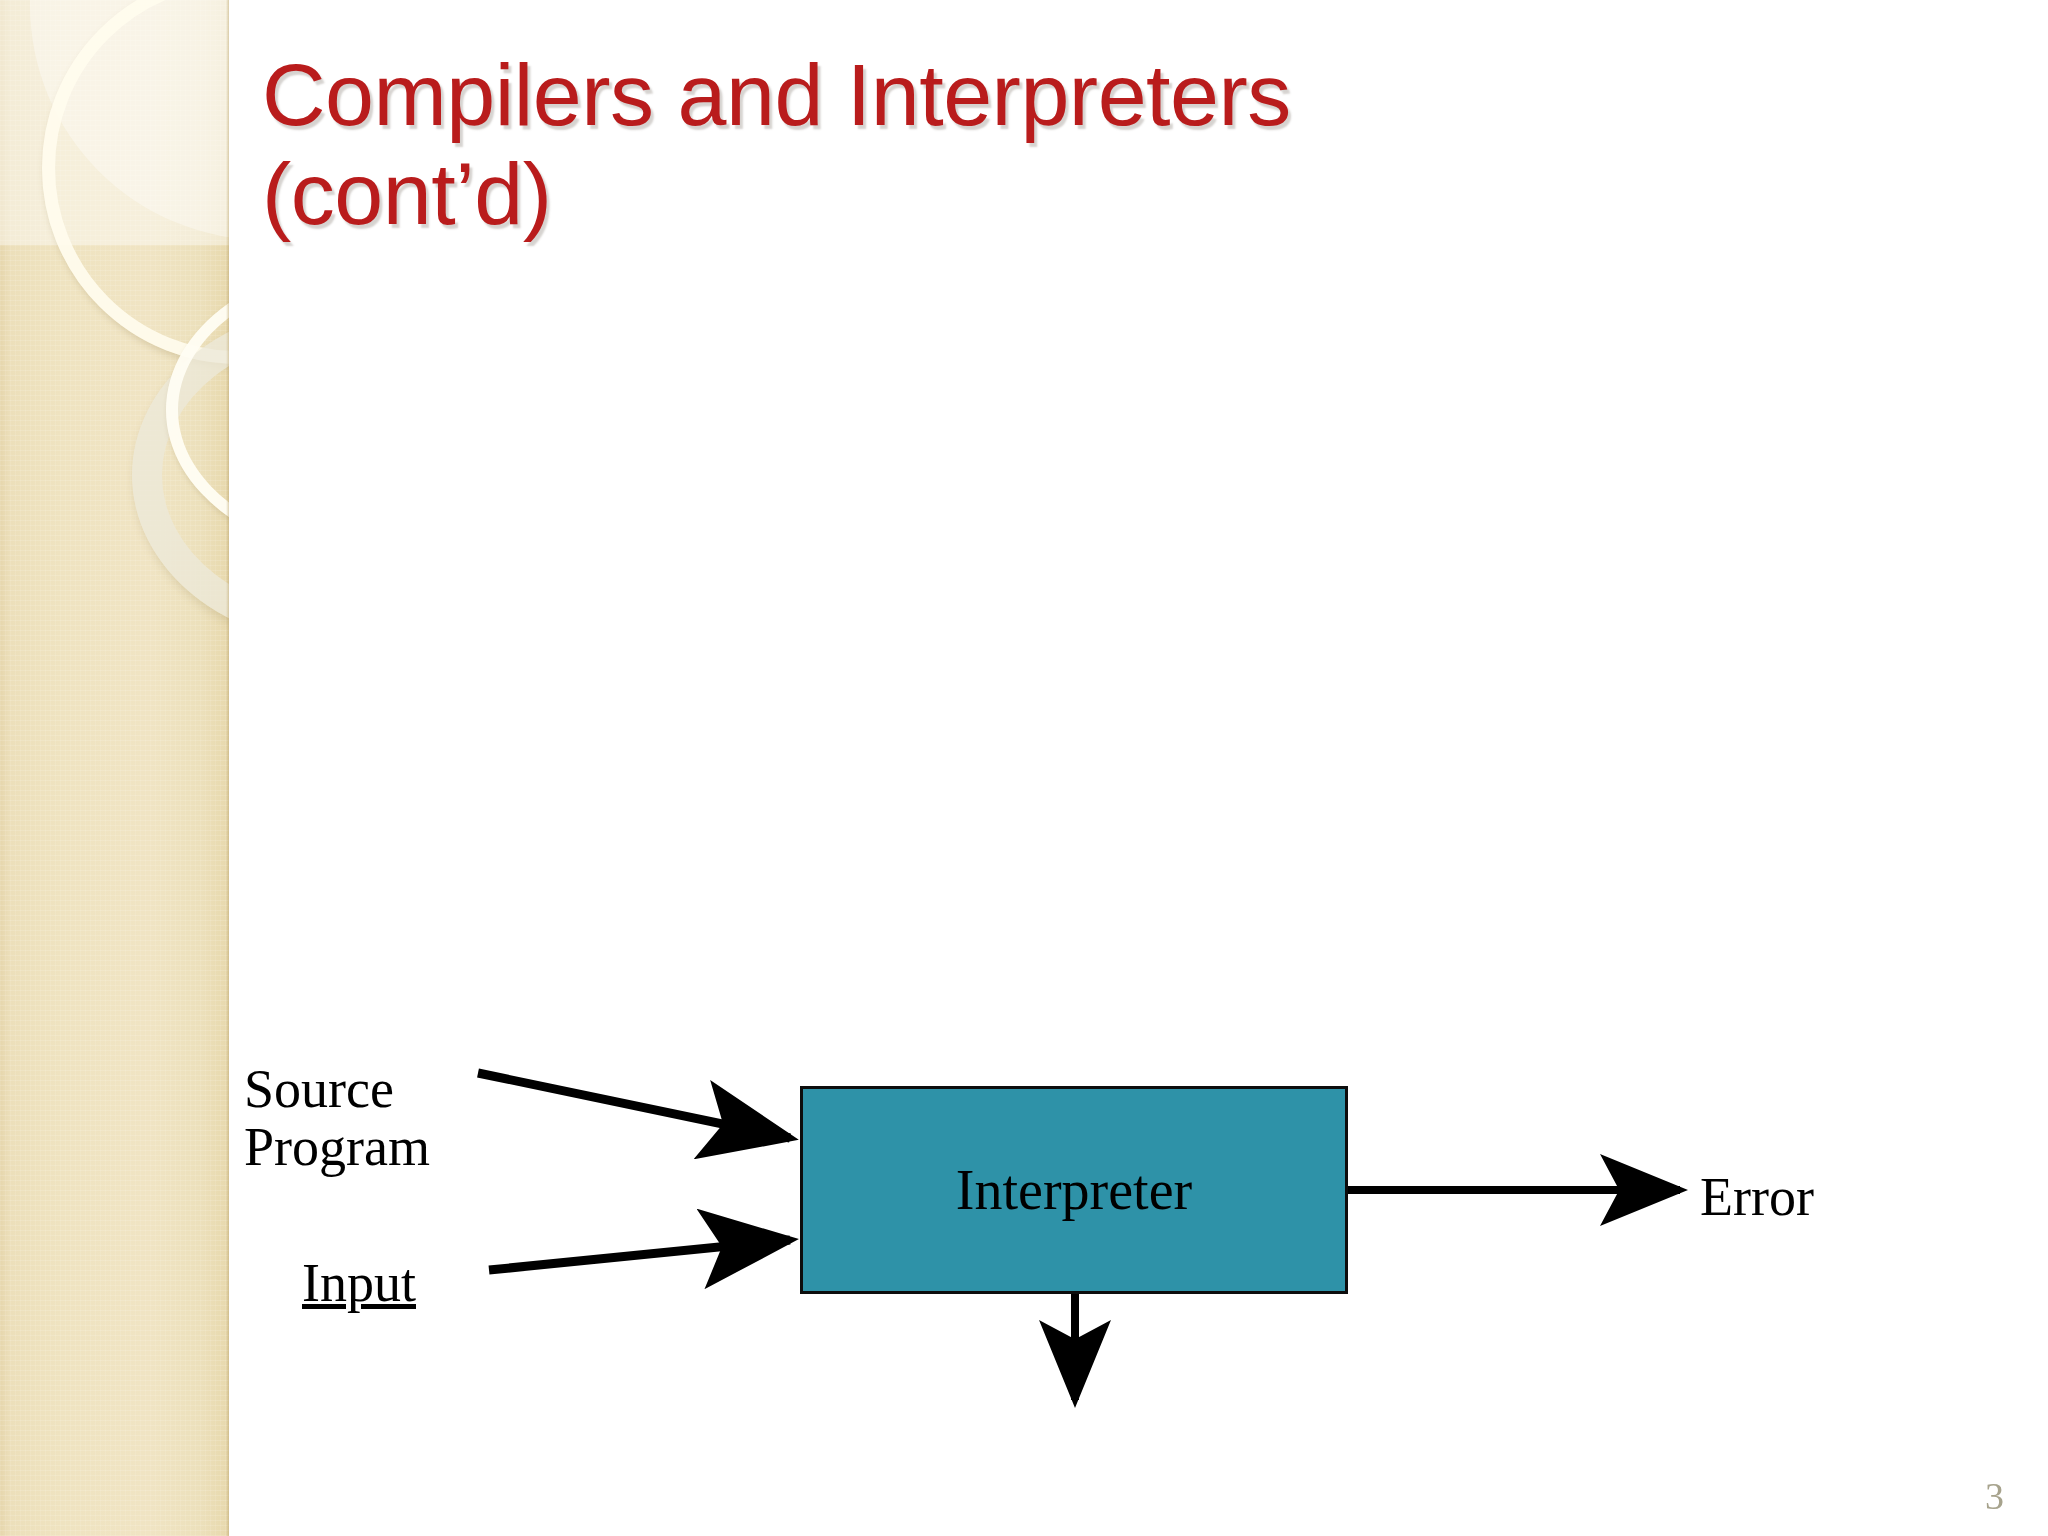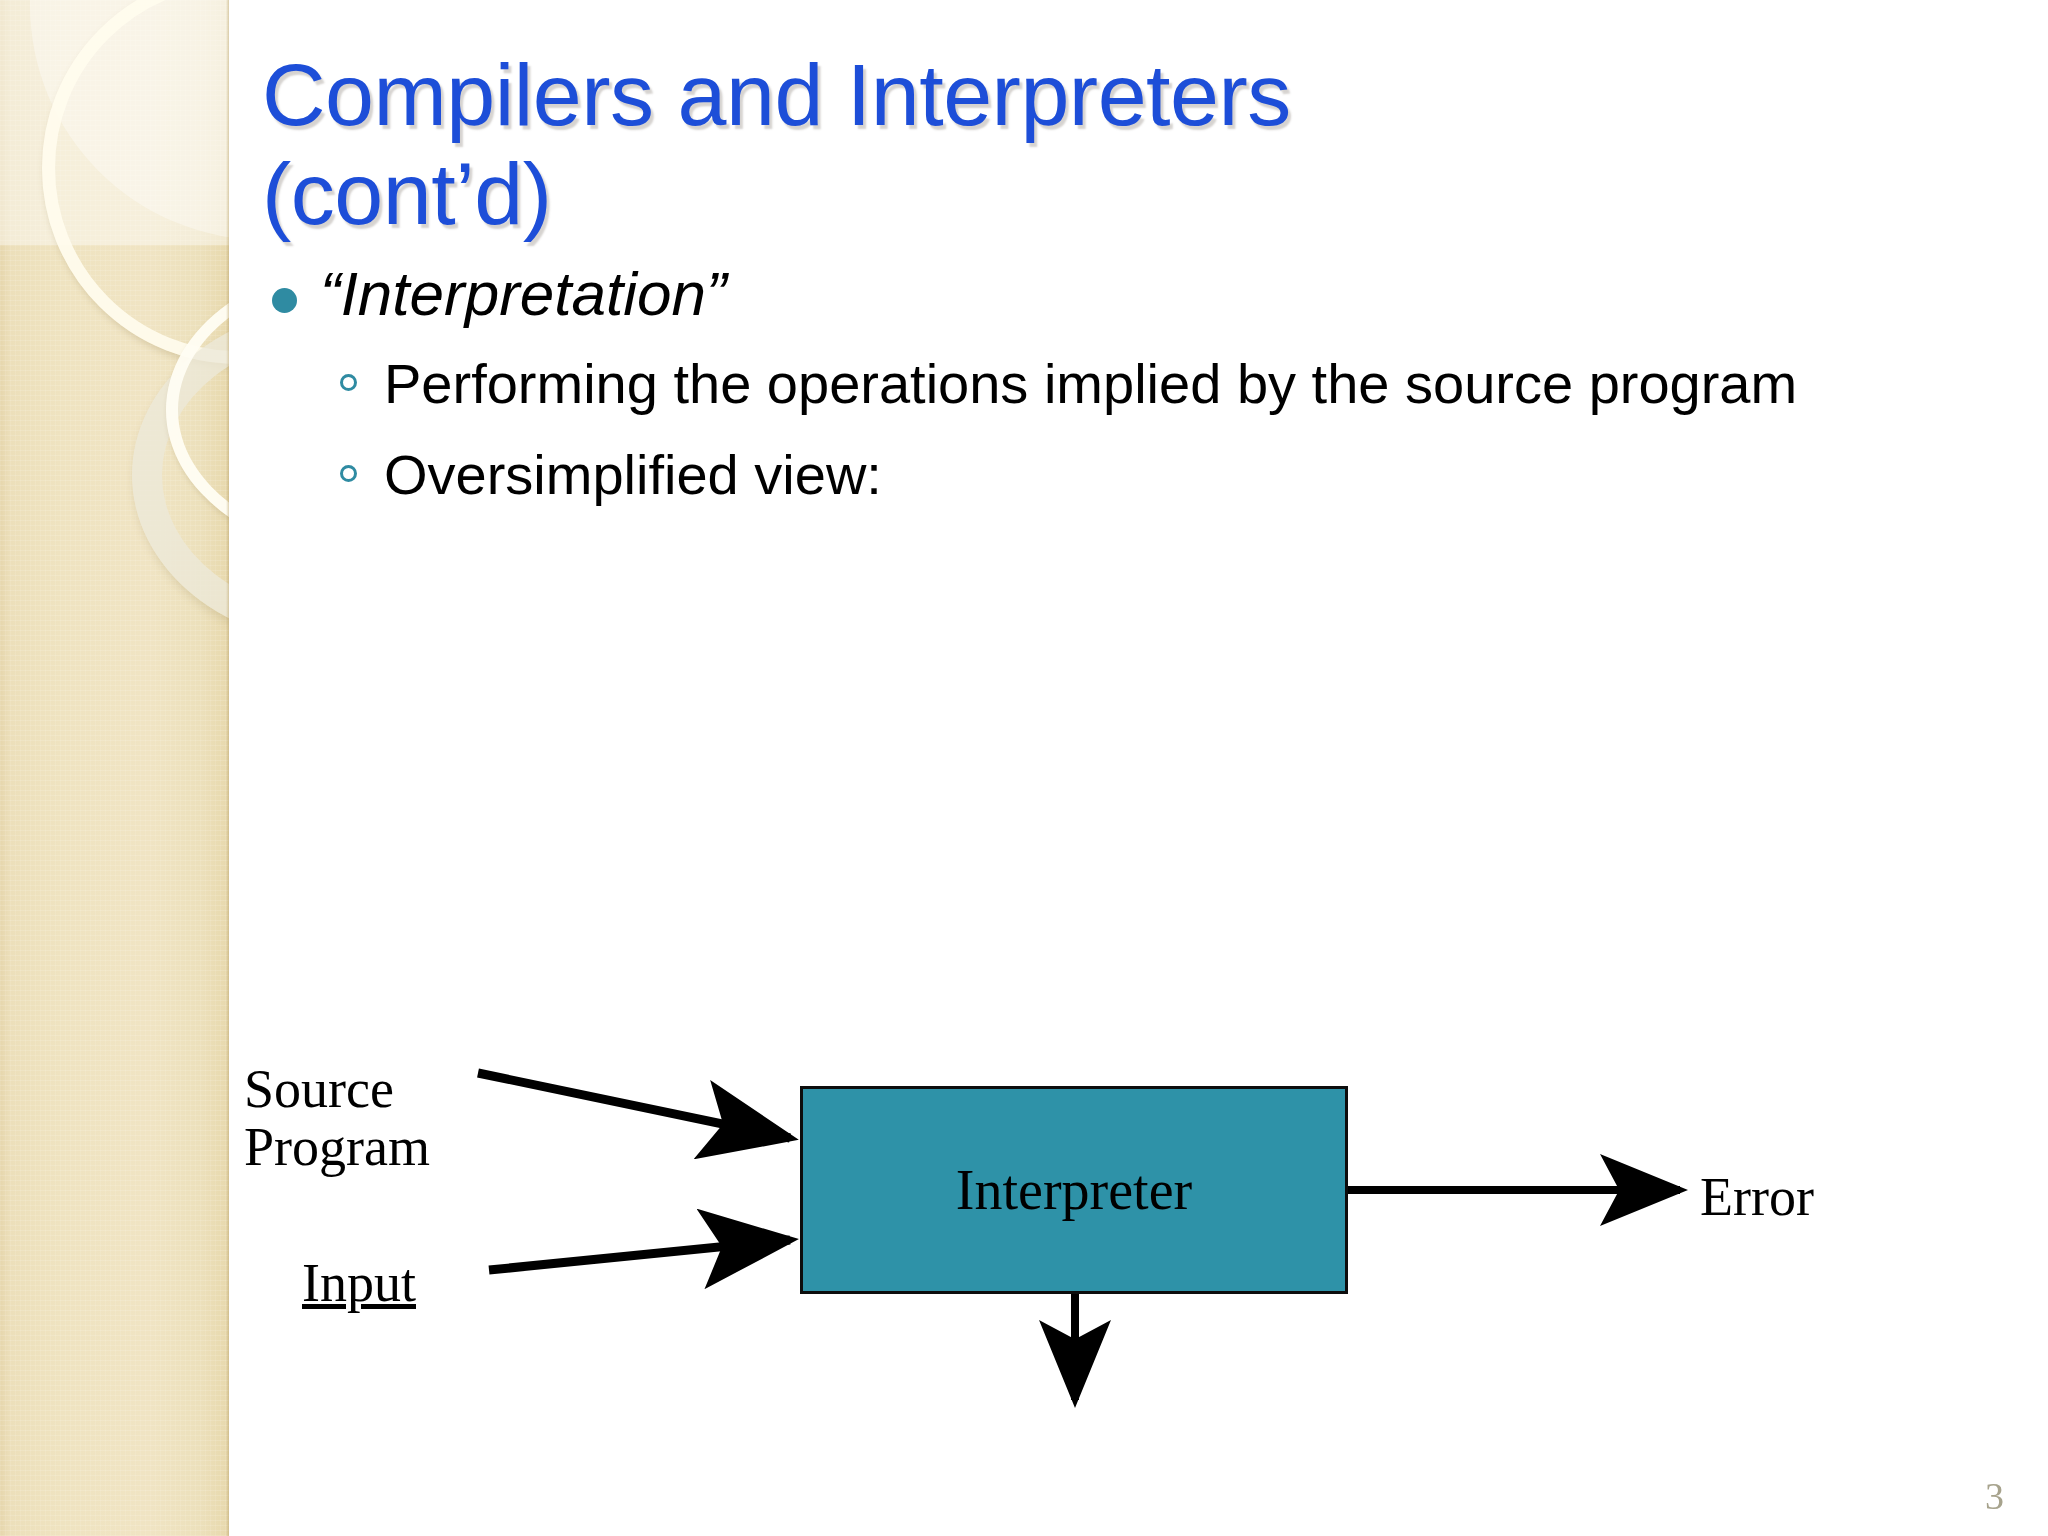--- a/index.html
+++ b/index.html
@@ -102,21 +102,21 @@
   
   #title {
     position: absolute;
     left: 262px;
     top: 46px;
     width: 1300px;
     font-family: "Liberation Sans", sans-serif;
     font-size: 88px;
     line-height: 1.12;
     font-weight: 400;
-    color: #1d4ed8;
+    color: #b91c1c;
     text-shadow: 3px 4px 2px rgba(120,110,100,0.30);
     letter-spacing: -0.5px;
   }
 
   
   #body {
     position: absolute;
     left: 262px;
     top: 258px;
     width: 1700px;
@@ -224,38 +224,20 @@
     <div class="ring" id="ring-mid"></div>
     <div class="ring" id="ring-inner"></div>
     <div id="sidebar-edge"></div>
   </div>
 
   <div id="title">
     <div>Compilers and Interpreters</div>
     <div>(cont’d)</div>
   </div>
 
-  <div id="body">
-
-    <div class="lvl1">
-      <span class="dot"></span>
-      <span>“Interpretation”</span>
-    </div>
-
-    <div class="lvl2">
-      <span class="circ"></span>
-      <span>Performing the operations implied by the source program</span>
-    </div>
-
-    <div class="lvl2">
-      <span class="circ"></span>
-      <span>Oversimplified view:</span>
-    </div>
-
-  </div>
 
   <svg id="diagram" viewBox="0 0 2048 1536">
     <defs>
       <marker id="arrowhead" markerWidth="11" markerHeight="9" refX="10" refY="4.5" orient="auto" markerUnits="strokeWidth">
         <path d="M0,0 L11,4.5 L0,9 L2.4,4.5 z" fill="#000000"></path>
       </marker>
     </defs>
 
     <line x1="478" y1="1073" x2="790" y2="1138" stroke="#000000" stroke-width="9" marker-end="url(#arrowhead)"></line>
 

